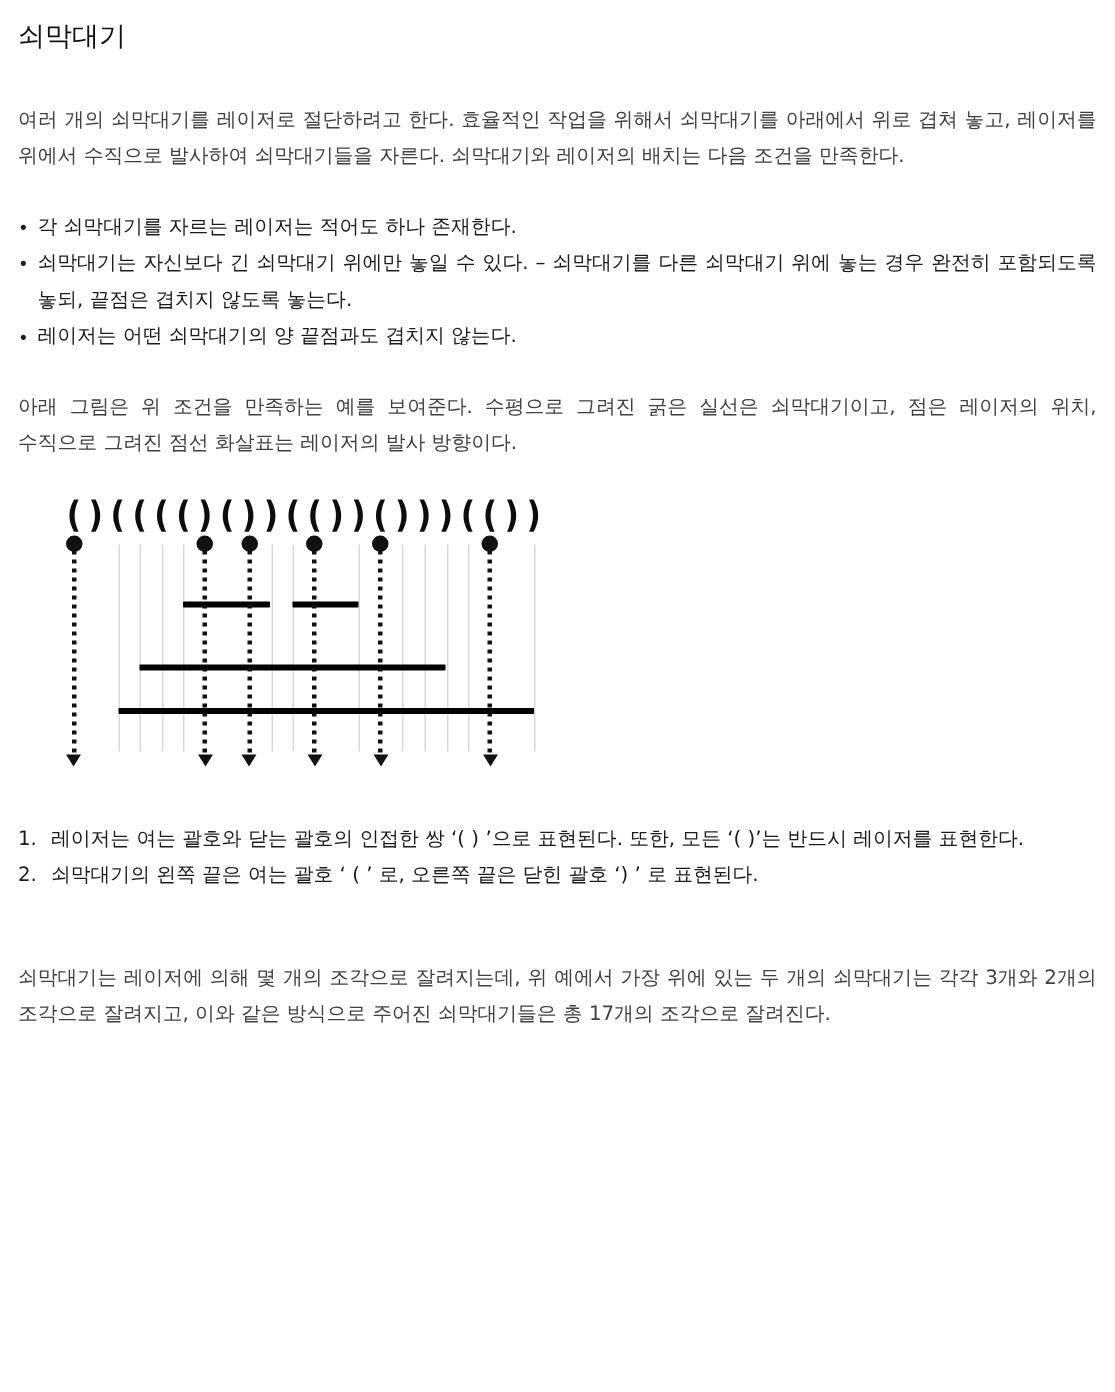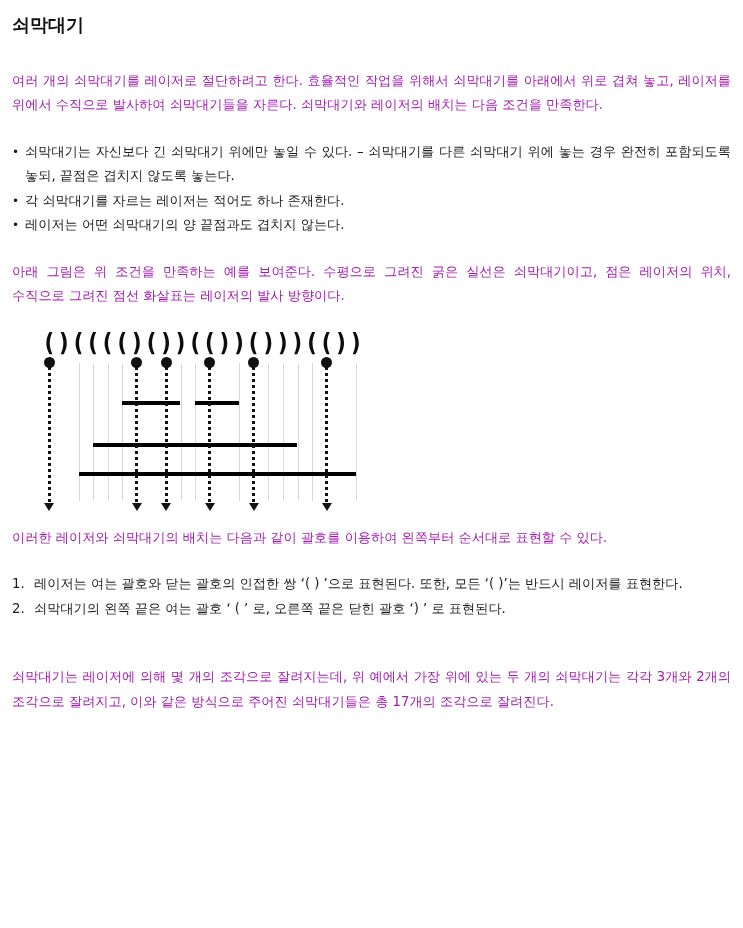--- a/index.html
+++ b/index.html
@@ -15,39 +15,39 @@
     position: relative;
     overflow: hidden;
   }
   .page {
     padding: 0;
     width: 743px;
     box-sizing: border-box;
   }
   .title {
     font-size: 18px;
-    font-weight: bold;
+    font-weight: normal;
     color: #111111;
     margin: 14px 0 0 12px;
     letter-spacing: 0px;
     line-height: 1.2;
     display: inline-block;
     border-bottom: 0;
   }
   .body-block {
     margin: 0 12px 0 12px;
   }
   p.para {
     font-size: 13.2px;
     line-height: 24.5px;
     margin: 0;
     text-align: justify;
     text-justify: inter-character;
     word-break: keep-all;
-    color: #a21caf;
+    color: #404040;
   }
   .gap-lg { height: 33px; }
   .gap-md { height: 22px; }
   .gap-sm { height: 13px; }
   ul.cond-list {
     list-style: none;
     margin: 0;
     padding: 0;
   }
   ul.cond-list li {
@@ -164,22 +164,22 @@
 
   <div class="gap-lg"></div>
 
   <div class="body-block">
 
     <p class="para">여러 개의 쇠막대기를 레이저로 절단하려고 한다. 효율적인 작업을 위해서 쇠막대기를 아래에서 위로 겹쳐 놓고, 레이저를 위에서 수직으로 발사하여 쇠막대기들을 자른다. 쇠막대기와 레이저의 배치는 다음 조건을 만족한다.</p>
 
     <div class="gap-md"></div>
 
     <ul class="cond-list">
+      <li>각 쇠막대기를 자르는 레이저는 적어도 하나 존재한다.</li>
       <li>쇠막대기는 자신보다 긴 쇠막대기 위에만 놓일 수 있다. – 쇠막대기를 다른 쇠막대기 위에 놓는 경우 완전히 포함되도록 놓되, 끝점은 겹치지 않도록 놓는다.</li>
-      <li>각 쇠막대기를 자르는 레이저는 적어도 하나 존재한다.</li>
       <li>레이저는 어떤 쇠막대기의 양 끝점과도 겹치지 않는다.</li>
     </ul>
 
     <div class="gap-md"></div>
 
     <p class="para">아래 그림은 위 조건을 만족하는 예를 보여준다. 수평으로 그려진 굵은 실선은 쇠막대기이고, 점은 레이저의 위치, 수직으로 그려진 점선 화살표는 레이저의 발사 방향이다.</p>
 
   </div>
 
   <div class="gap-md"></div>
@@ -222,21 +222,20 @@
         <div class="laser-dot" style="left: 309px; top: 2px; background: rgb(17, 17, 17);"></div>
         <div class="laser" style="left: 313px; top: 12px; height: 136px;"></div>
         <div class="laser-arrow" style="left: 310px; top: 148px; border-top-color: rgb(17, 17, 17);"></div>
       </div>
   </div>
 
   <div class="gap-sm"></div>
 
   <div class="body-block">
 
-    <p class="para">이러한 레이저와 쇠막대기의 배치는 다음과 같이 괄호를 이용하여 왼쪽부터 순서대로 표현할 수 있다.</p>
 
     <div class="gap-md"></div>
 
     <ol class="repr-list">
       <li>레이저는 여는 괄호와 닫는 괄호의 인접한 쌍 ‘( ) ’으로 표현된다. 또한, 모든 ‘( )’는 반드시 레이저를 표현한다.</li>
       <li>쇠막대기의 왼쪽 끝은 여는 괄호 ‘ ( ’ 로, 오른쪽 끝은 닫힌 괄호 ‘) ’ 로 표현된다.</li>
     </ol>
 
     <div class="gap-md"></div>
 

